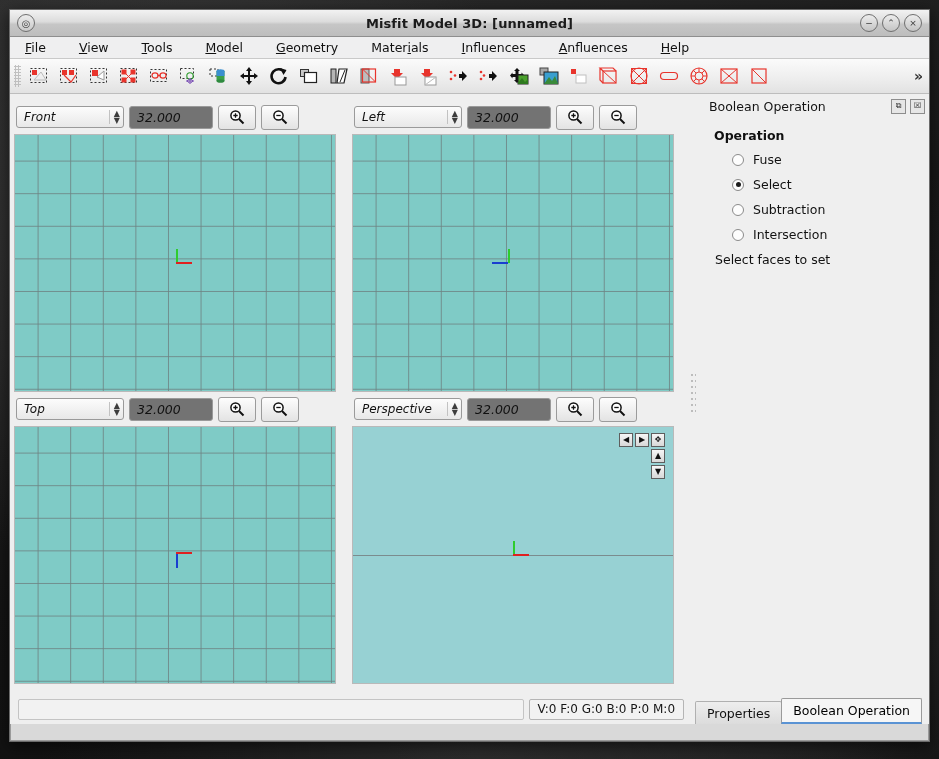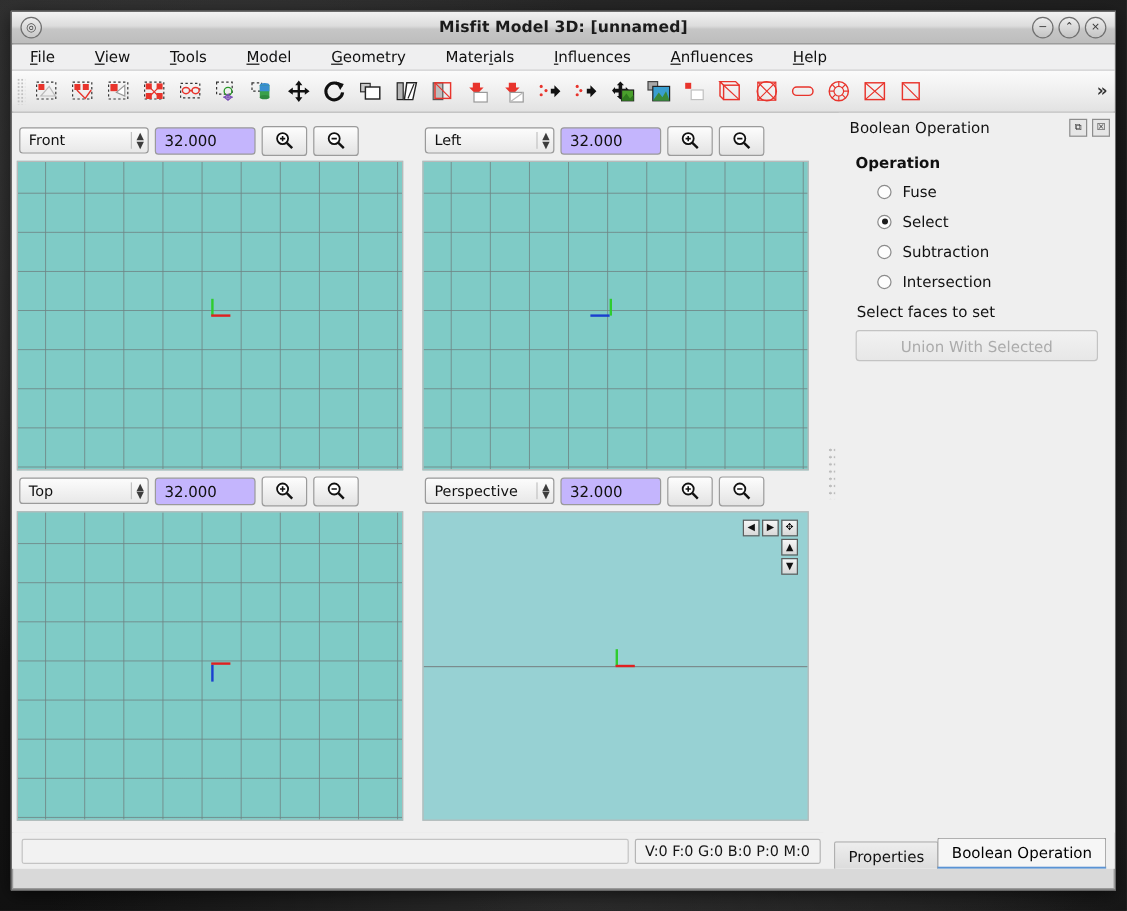--- a/index.html
+++ b/index.html
@@ -86,37 +86,37 @@
   #viewports{width:676px;position:relative;padding:6px 0 0 0;box-sizing:border-box;}
   #vsplit{width:14px;display:flex;align-items:center;justify-content:center;background:#efefef;}
   .split-dots{
     width:6px;height:44px;
     background-image:radial-gradient(circle,#bcbcbc 1px,transparent 1.2px);
     background-size:4px 6px;
   }
   #sidepanel{flex:1;background:#efefef;position:relative;}
 
   
-  .vp-row{display:flex;}
+  .vp-row{display:flex;font-style:italic;}
   .vp-cell{width:338px;box-sizing:border-box;padding:0 4px;}
   .vp-bar{height:34px;display:flex;align-items:center;gap:5px;padding:0 2px;}
   .vp-select{
     width:108px;height:22px;box-sizing:border-box;
     background:linear-gradient(180deg,#fcfcfc,#e8e8e8);
     border:1px solid #9a9a9a;border-radius:3px;
     display:flex;align-items:center;justify-content:space-between;
     padding:0 3px 0 7px;font-size:12px;color:#111;
   }
   .vp-select .spin{
     font-size:8px;line-height:7px;color:#3c3c3c;text-align:center;
     border-left:1px solid #c2c2c2;padding-left:4px;
   }
   .vp-num{
     width:84px;height:23px;box-sizing:border-box;
-    background:#c4b5fd;border:1px solid #9a9a9a;border-radius:3px;
+    background:#737373;border:1px solid #9a9a9a;border-radius:3px;
     display:flex;align-items:center;padding-left:7px;font-size:12.5px;color:#111;
   }
   .vp-zoom{
     width:38px;height:25px;box-sizing:border-box;
     background:linear-gradient(180deg,#fdfdfd,#e3e3e3);
     border:1px solid #9b9b9b;border-radius:3px;
     display:flex;align-items:center;justify-content:center;
   }
 
   .canvas{
@@ -590,21 +590,20 @@
           <div class="radio"></div>
           <div class="radio-label">Subtraction</div>
         </div>
 
         <div class="radio-row">
           <div class="radio"></div>
           <div class="radio-label">Intersection</div>
         </div>
 
         <div class="panel-note">Select faces to set</div>
-        <div class="panel-btn disabled">Union With Selected</div>
       </div>
     </div>
   </div>
 
   <div id="statusbar">
     <div class="status-field"></div>
     <div class="status-counts">V:0 F:0 G:0 B:0 P:0 M:0</div>
     <div class="tabstrip">
       <div class="tab">Properties</div>
       <div class="tab active">Boolean Operation</div>

